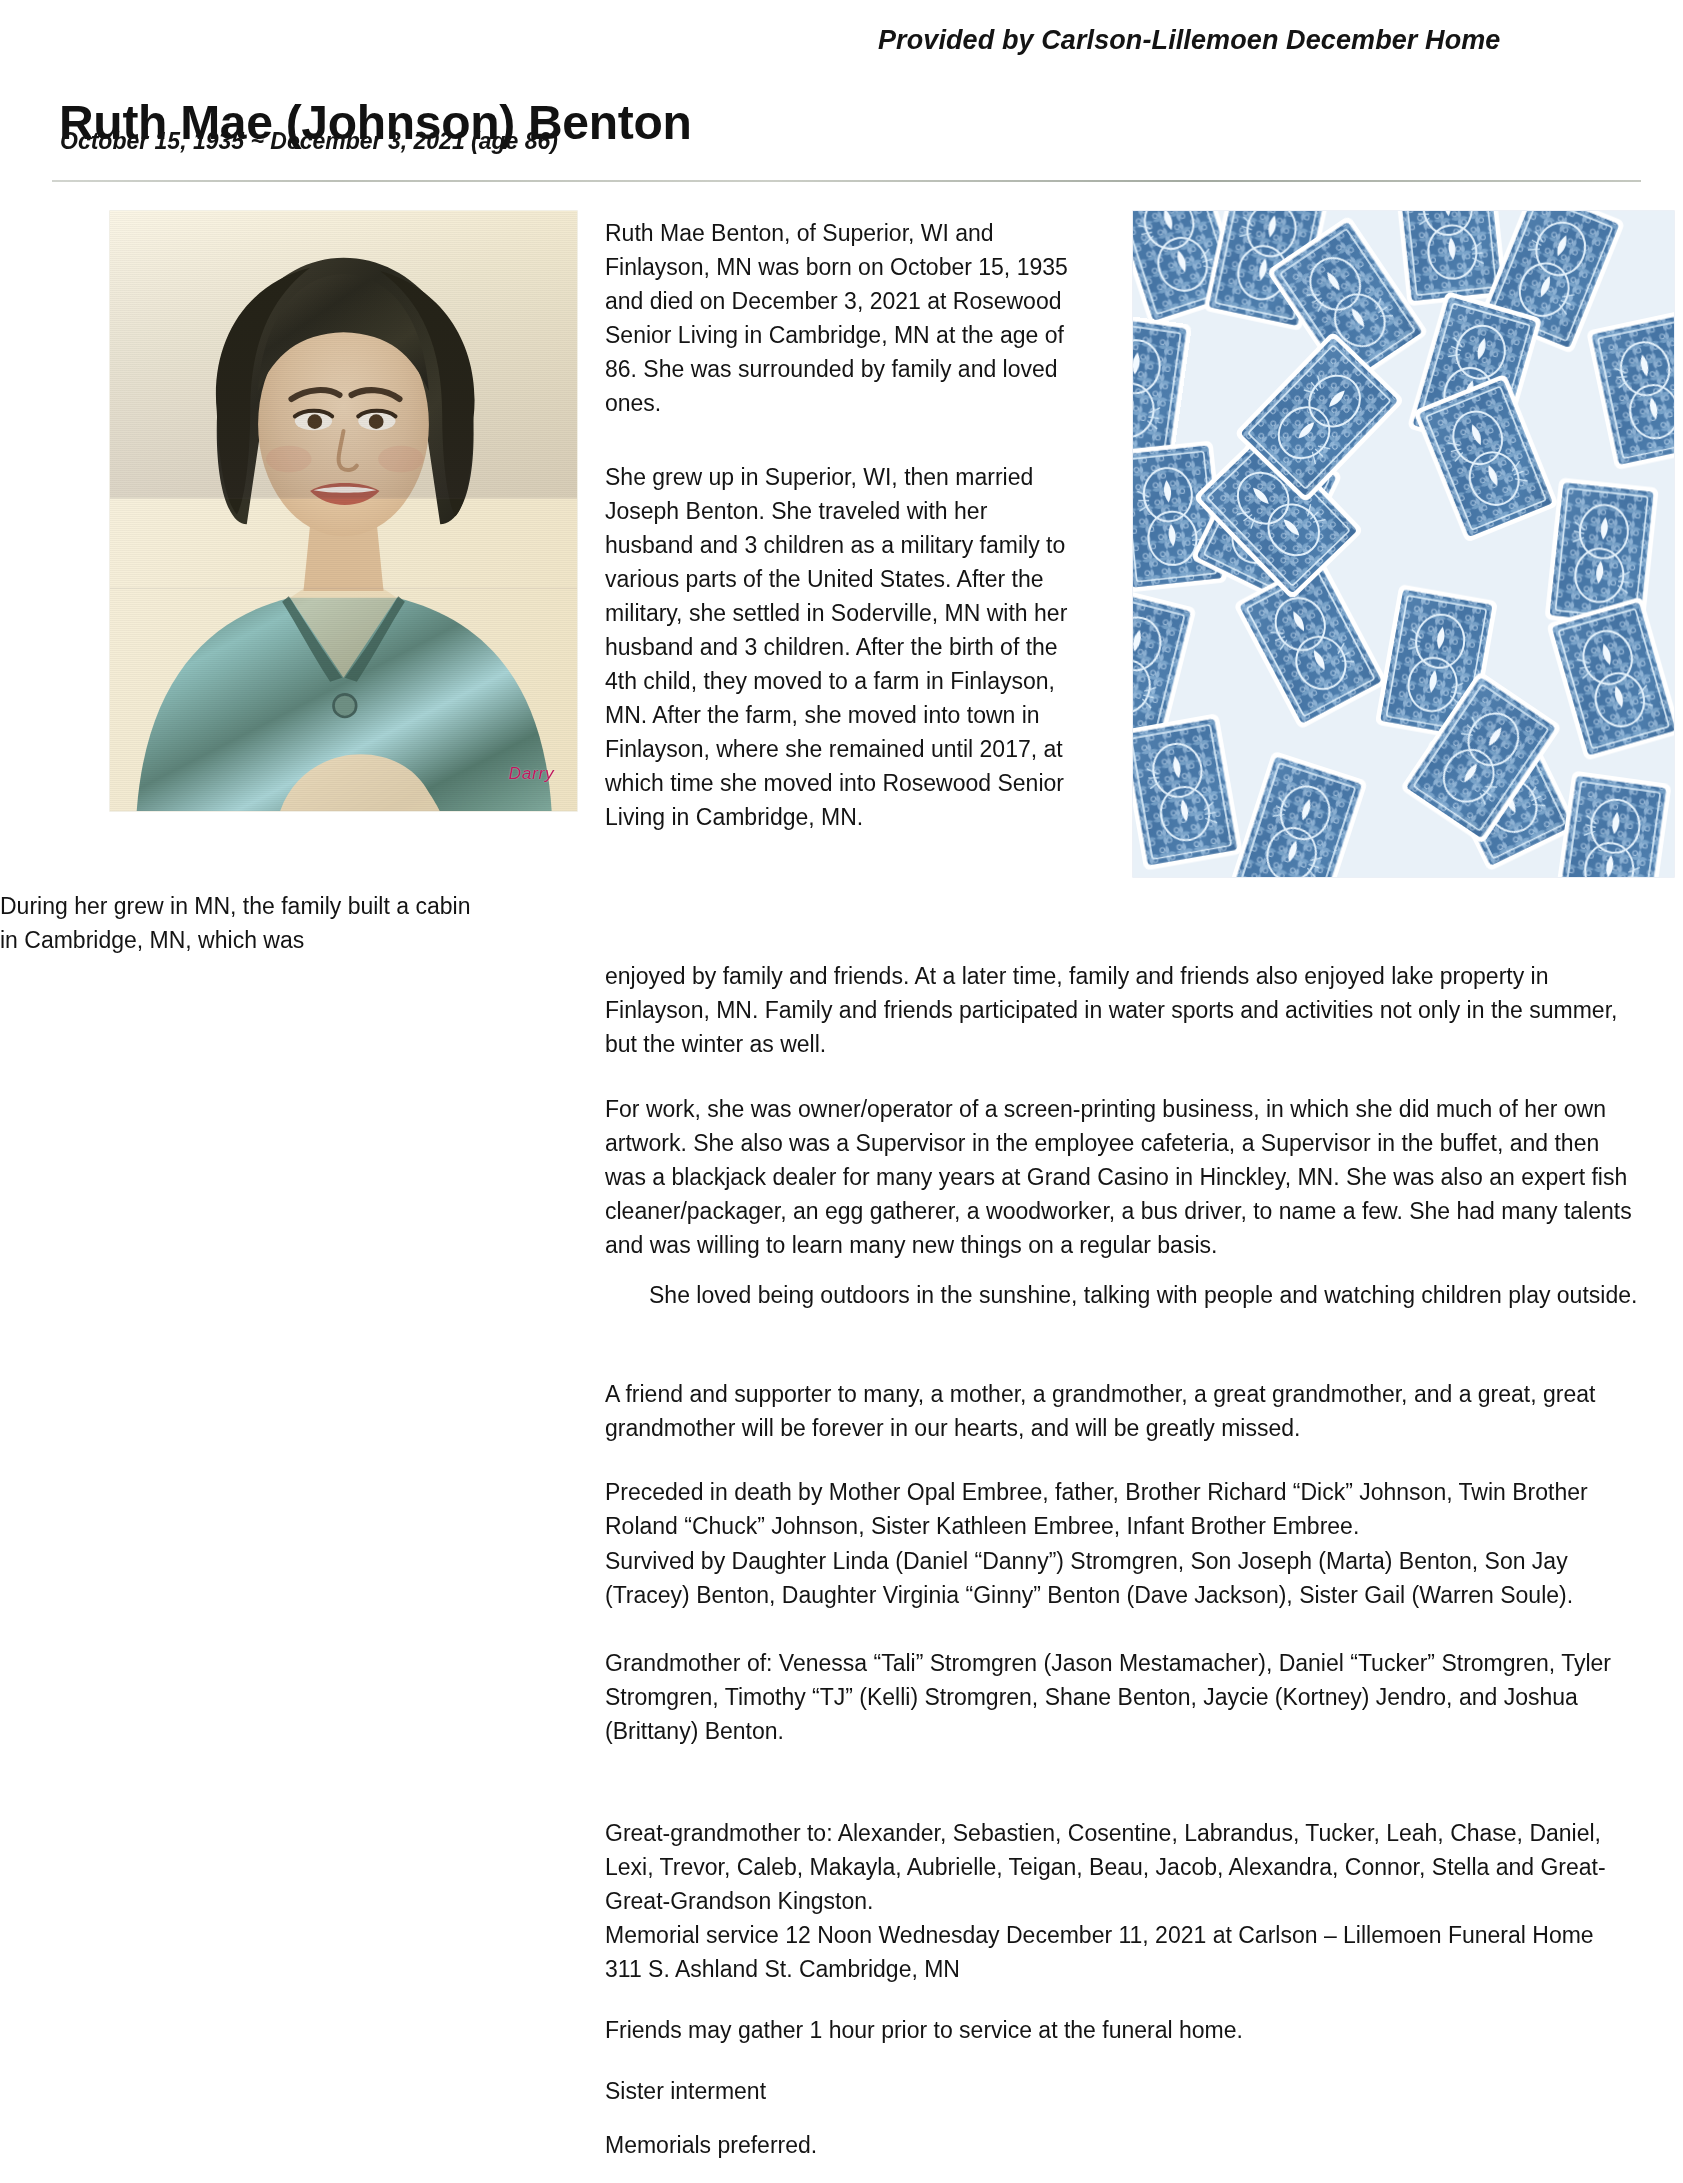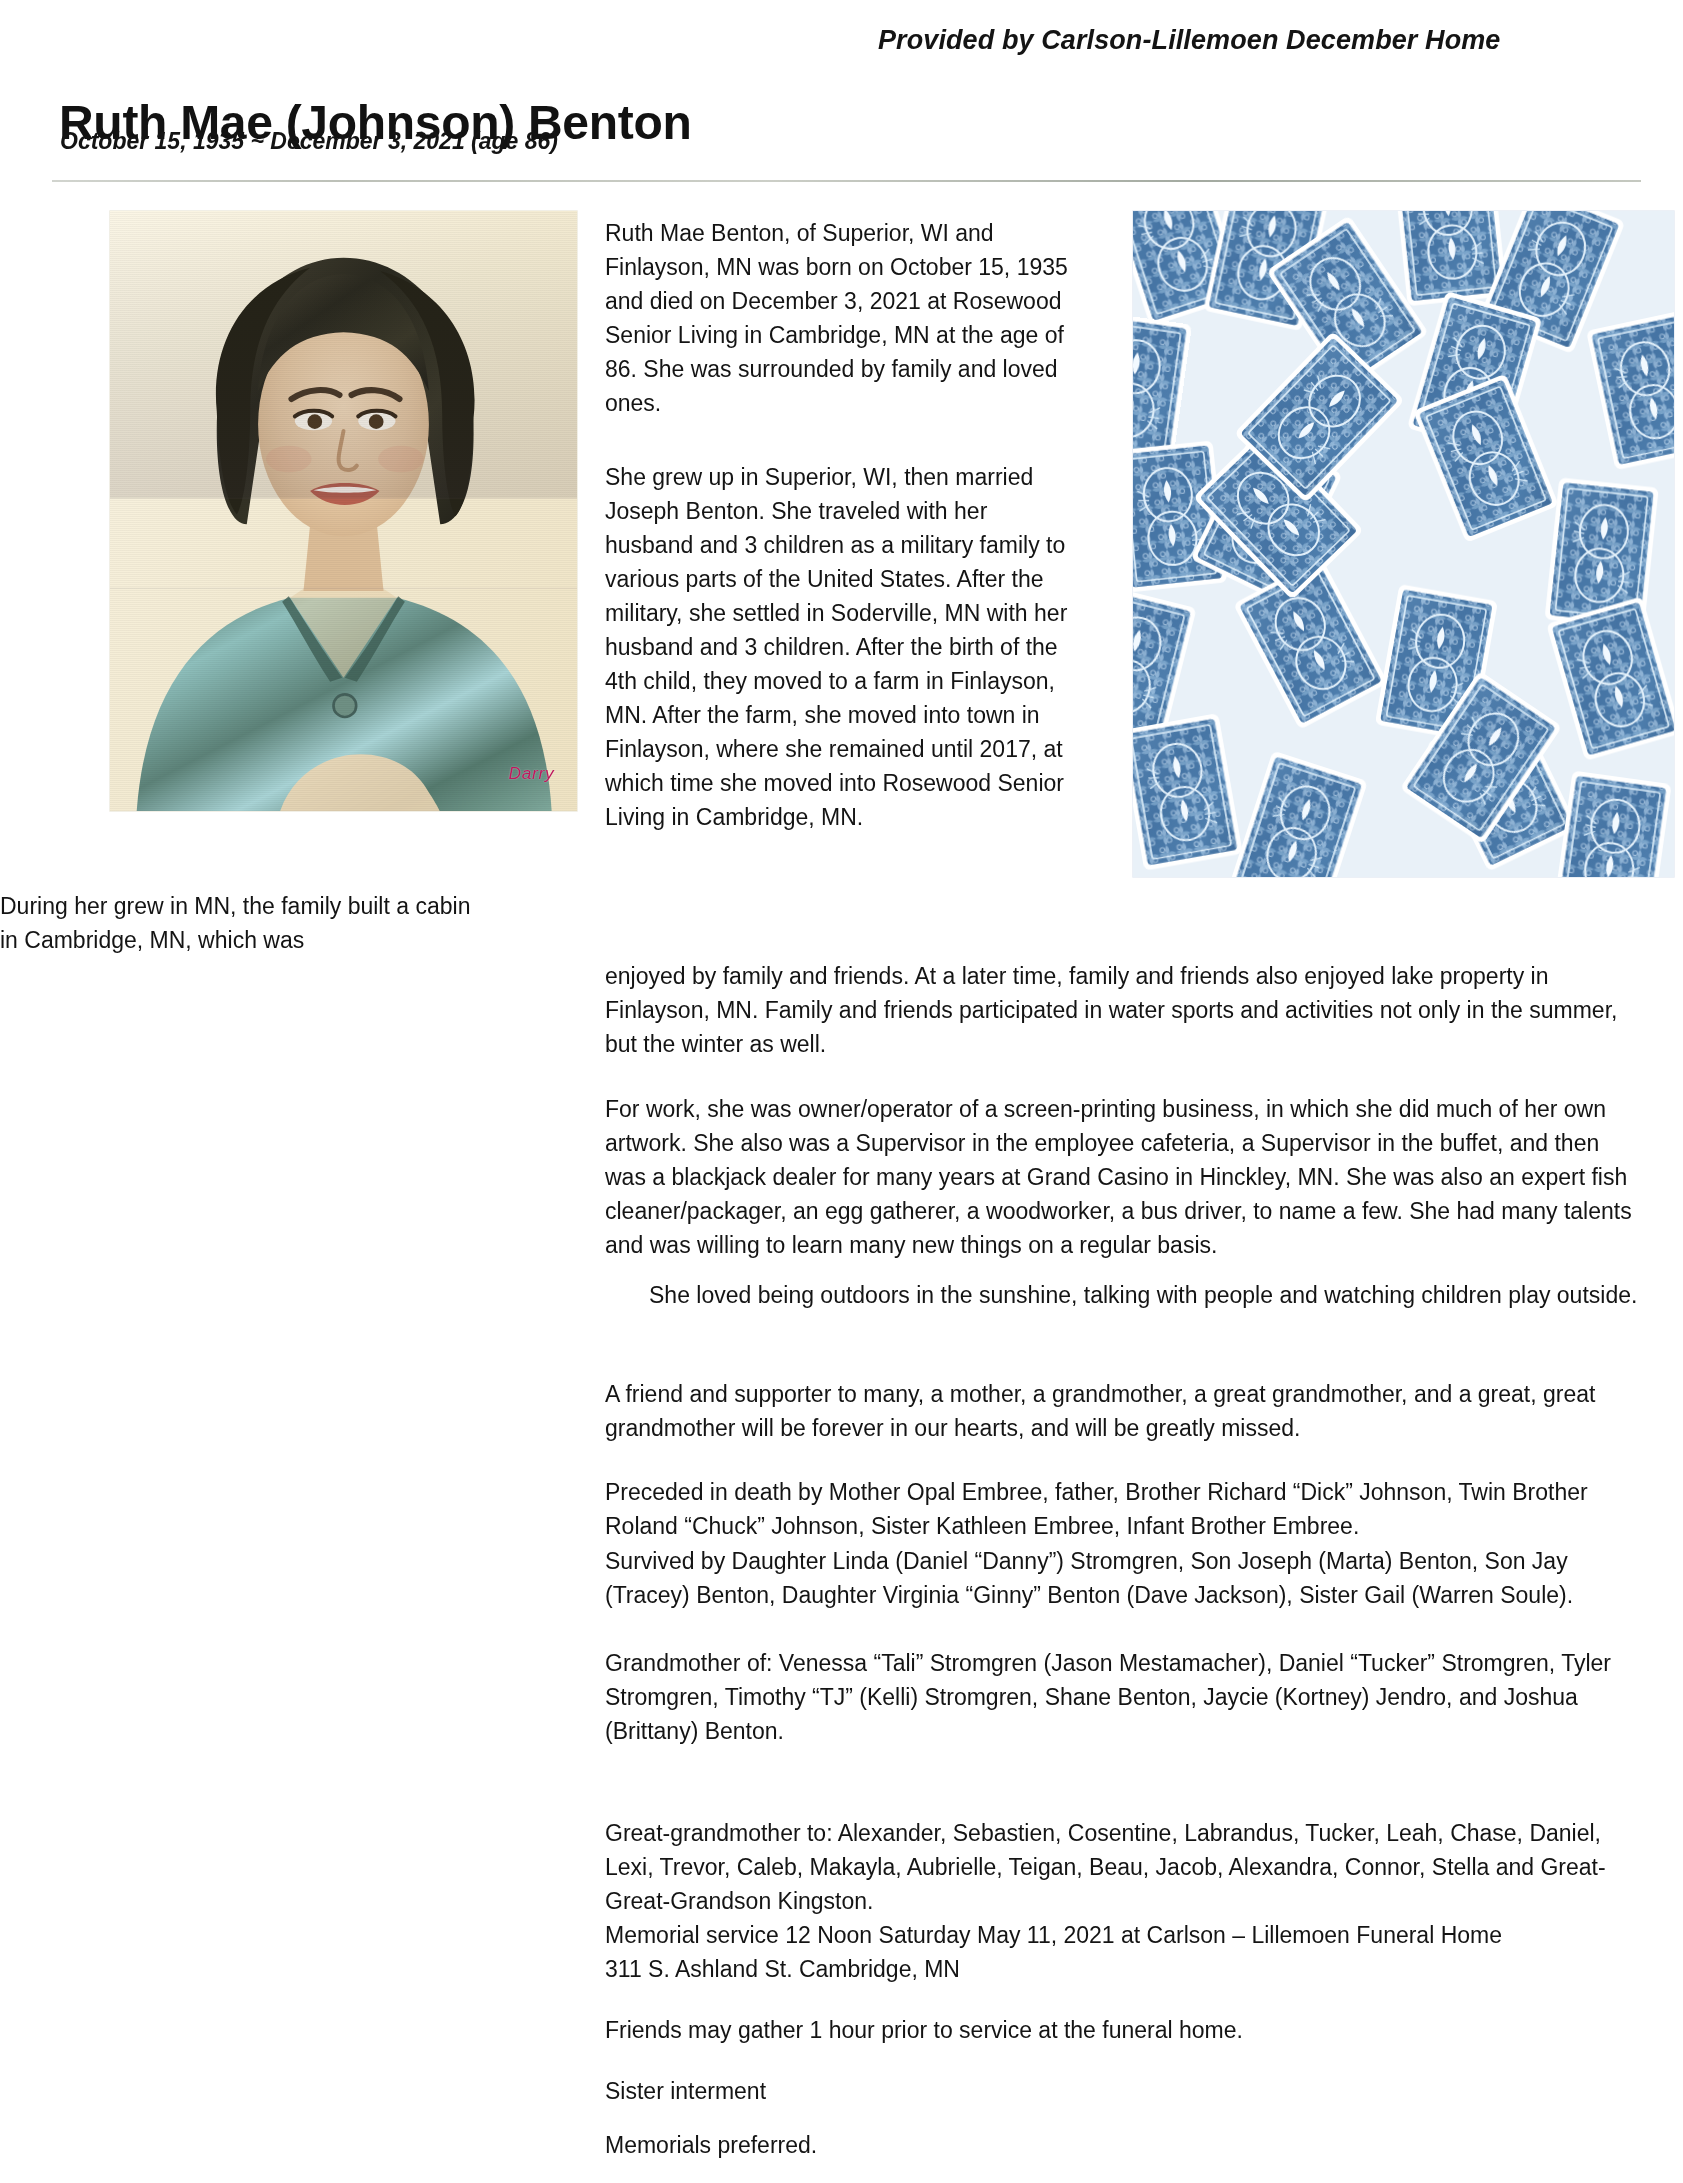--- a/index.html
+++ b/index.html
@@ -292,19 +292,19 @@
 <p class="para" id="p3a">During her grew in MN, the family built a cabin in Cambridge, MN, which was</p>
 <p class="para wide" id="p3b">enjoyed by family and friends. At a later time, family and friends also enjoyed lake property in Finlayson, MN. Family and friends participated in water sports and activities not only in the summer, but the winter as well.</p>
 <p class="para wide" id="p4">For work, she was owner/operator of a screen-printing business, in which she did much of her own artwork. She also was a Supervisor in the employee cafeteria, a Supervisor in the buffet, and then was a blackjack dealer for many years at Grand Casino in Hinckley, MN. She was also an expert fish cleaner/packager, an egg gatherer, a woodworker, a bus driver, to name a few. She had many talents and was willing to learn many new things on a regular basis.</p>
 <p class="para wide" id="p5">She loved being outdoors in the sunshine, talking with people and watching children play outside.</p>
 <p class="para wide" id="p6">A friend and supporter to many, a mother, a grandmother, a great grandmother, and a great, great grandmother will be forever in our hearts, and will be greatly missed.</p>
 <p class="para wide" id="p7">Preceded in death by Mother Opal Embree, father, Brother Richard “Dick” Johnson, Twin Brother Roland “Chuck” Johnson, Sister Kathleen Embree, Infant Brother Embree.</p>
 <p class="para wide" id="p8">Survived by Daughter Linda (Daniel “Danny”) Stromgren, Son Joseph (Marta) Benton, Son Jay (Tracey) Benton, Daughter Virginia “Ginny” Benton (Dave Jackson), Sister Gail (Warren Soule).</p>
 <p class="para wide" id="p9">Grandmother of: Venessa “Tali” Stromgren (Jason Mestamacher), Daniel “Tucker” Stromgren, Tyler Stromgren, Timothy “TJ” (Kelli) Stromgren, Shane Benton, Jaycie (Kortney) Jendro, and Joshua (Brittany) Benton.</p>
 <p class="para wide" id="p10">Great-grandmother to: Alexander, Sebastien, Cosentine, Labrandus, Tucker, Leah, Chase, Daniel, Lexi, Trevor, Caleb, Makayla, Aubrielle, Teigan, Beau, Jacob, Alexandra, Connor, Stella and Great-Great-Grandson Kingston.</p>
 <p class="para wide" id="p11">
-  <span class="line-break">Memorial service 12 Noon Saturday May 11, 2021 at Carlson – Lillemoen Funeral Home</span>
+  <span class="line-break">Memorial service 12 Noon Wednesday December 11, 2021 at Carlson – Lillemoen Funeral Home</span>
   <span class="line-break">311 S. Ashland St. Cambridge, MN</span>
 </p>
 <p class="para wide" id="p12">Friends may gather 1 hour prior to service at the funeral home.</p>
 <p class="para wide" id="p13">Sister interment</p>
 <p class="para wide" id="p14">Memorials preferred.</p>
 
 
 </body></html>

